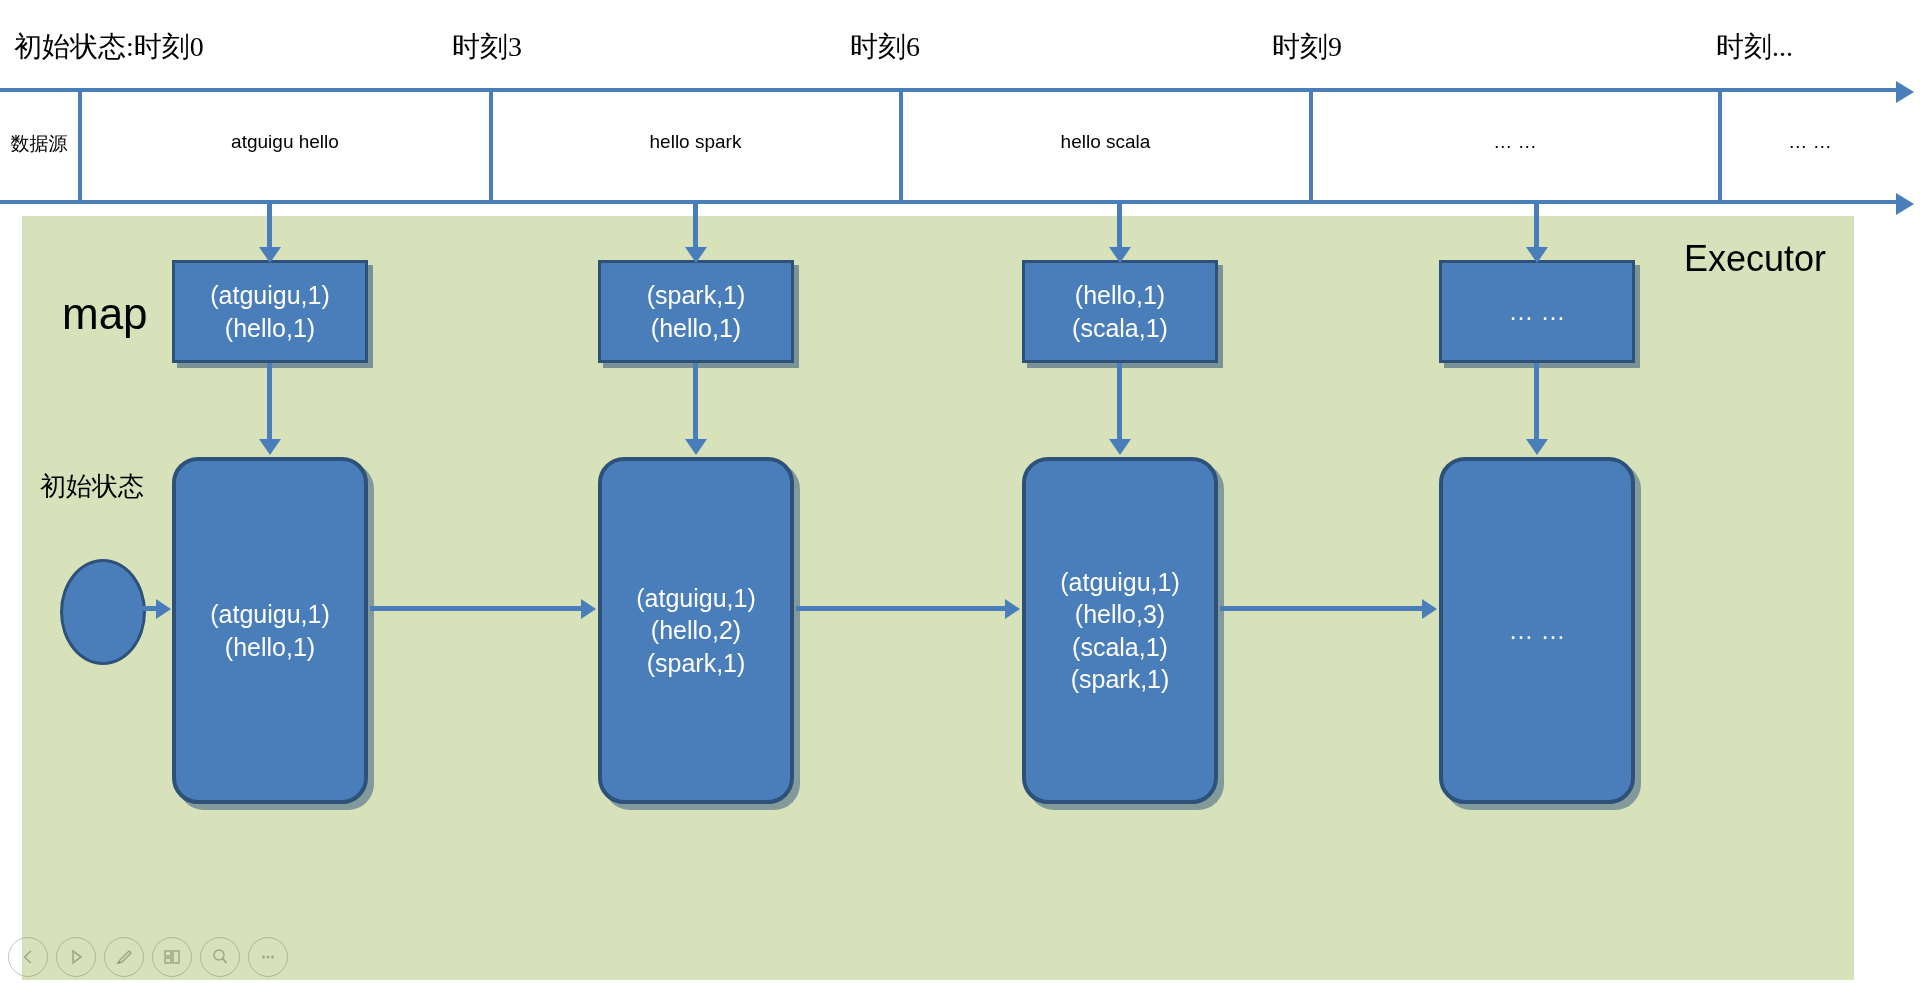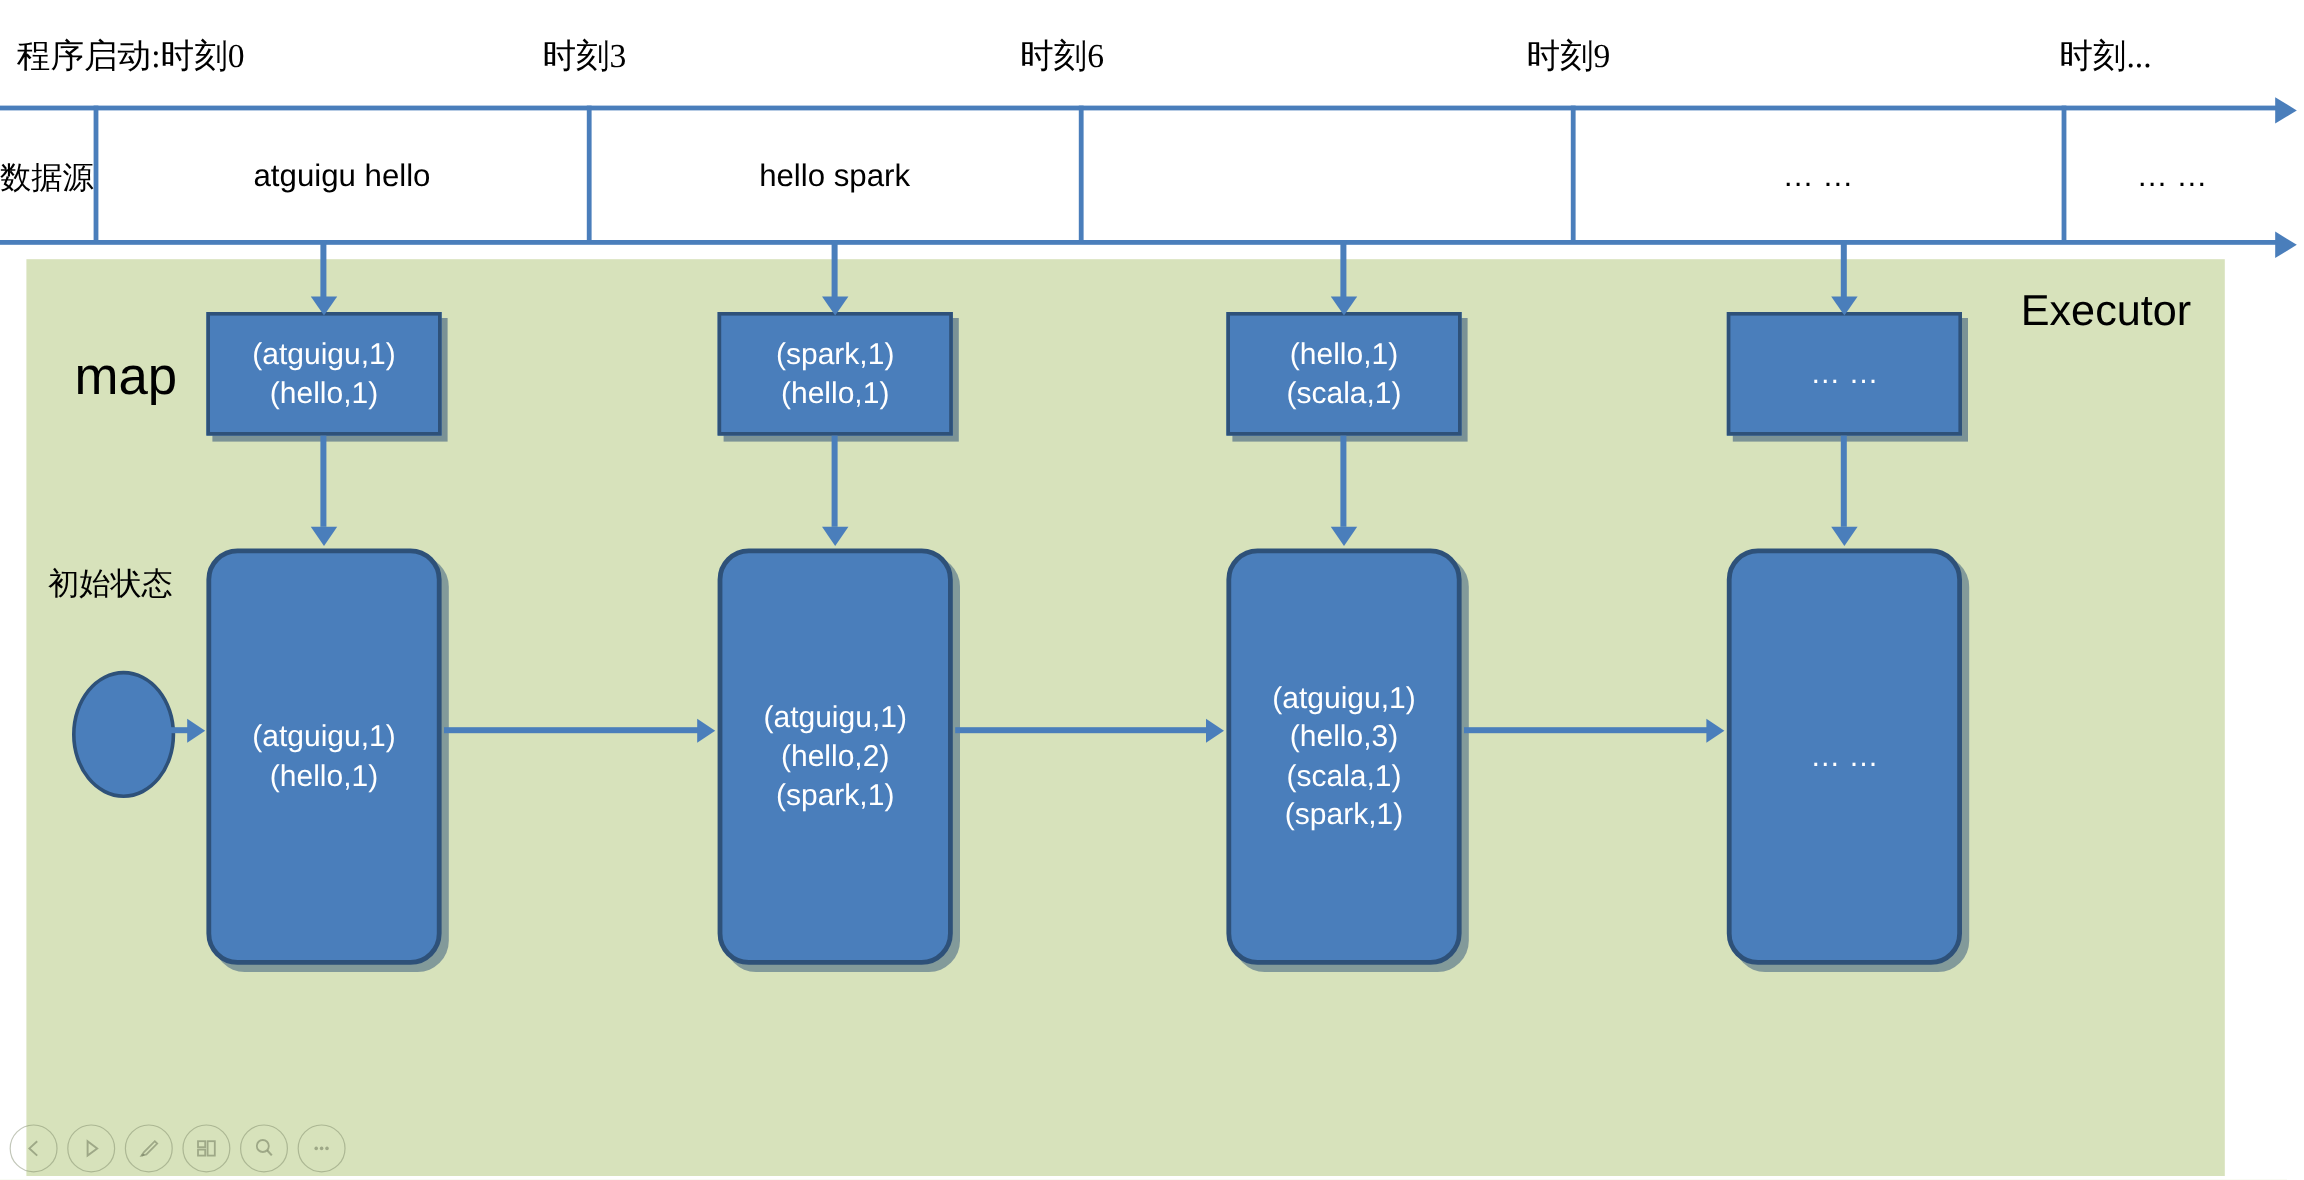--- a/index.html
+++ b/index.html
@@ -43,21 +43,21 @@
     border-bottom: 11px solid transparent;
     border-left: 18px solid #4a7ebb;
   }
   .cell-sep {
     position: absolute;
     width: 4px;
     background: #4a7ebb;
   }
   .cell-text {
     position: absolute;
-    font-size: 26px;
+    font-size: 19px;
     color: #000000;
     text-align: center;
     white-space: nowrap;
     font-family: "Liberation Sans", sans-serif;
   }
   .cell-text.cn {
     font-family: "Liberation Serif", serif;
   }
 
   
@@ -187,21 +187,21 @@
     justify-content: center;
     background: transparent;
   }
   .tb-btn svg { display: block; }
 </style>
 </head>
 <body>
 
 <div id="stage">
 
-  <div class="time-label" style="left:14px; top:28px;">程序启动:时刻0</div>
+  <div class="time-label" style="left:14px; top:28px;">初始状态:时刻0</div>
   <div class="time-label" style="left:452px; top:28px;">时刻3</div>
   <div class="time-label" style="left:850px; top:28px;">时刻6</div>
   <div class="time-label" style="left:1272px; top:28px;">时刻9</div>
   <div class="time-label" style="left:1682px; top:28px;margin-left:34px;">时刻...</div>
 
   <div class="axis-line" style="left:0px; top:88px; width:1898px;"></div>
   <div class="axis-arrow" style="left:1896px; top:81px;"></div>
 
   <div class="axis-line" style="left:0px; top:200px; width:1898px;"></div>
   <div class="axis-arrow" style="left:1896px; top:193px;"></div>
@@ -209,20 +209,21 @@
   <div class="cell-sep" style="left:78px;  top:88px; height:112px;"></div>
   <div class="cell-sep" style="left:489px; top:88px; height:112px;"></div>
   <div class="cell-sep" style="left:899px; top:88px; height:112px;"></div>
   <div class="cell-sep" style="left:1309px; top:88px; height:112px;"></div>
   <div class="cell-sep" style="left:1718px; top:88px; height:112px;"></div>
 
   <div class="cell-text cn" style="left:0px; top:131px; width:78px;">数据源</div>
 
   <div class="cell-text" style="left:493px; top:131px; width:405px;">hello spark</div>
   <div class="cell-text" style="left:82px;  top:131px; width:406px;">atguigu hello</div>
+  <div class="cell-text" style="left:903px; top:131px; width:405px;">hello scala</div>
   <div class="cell-text" style="left:1313px; top:131px; width:404px;">… …</div>
   <div class="cell-text" style="left:1722px; top:131px; width:176px;">… …</div>
 
   <div id="executor-panel">
 
     <div id="executor-label">Executor</div>
     <div id="map-label">map</div>
     <div id="init-state-label">初始状态</div>
 
     <div id="init-ellipse"></div>

